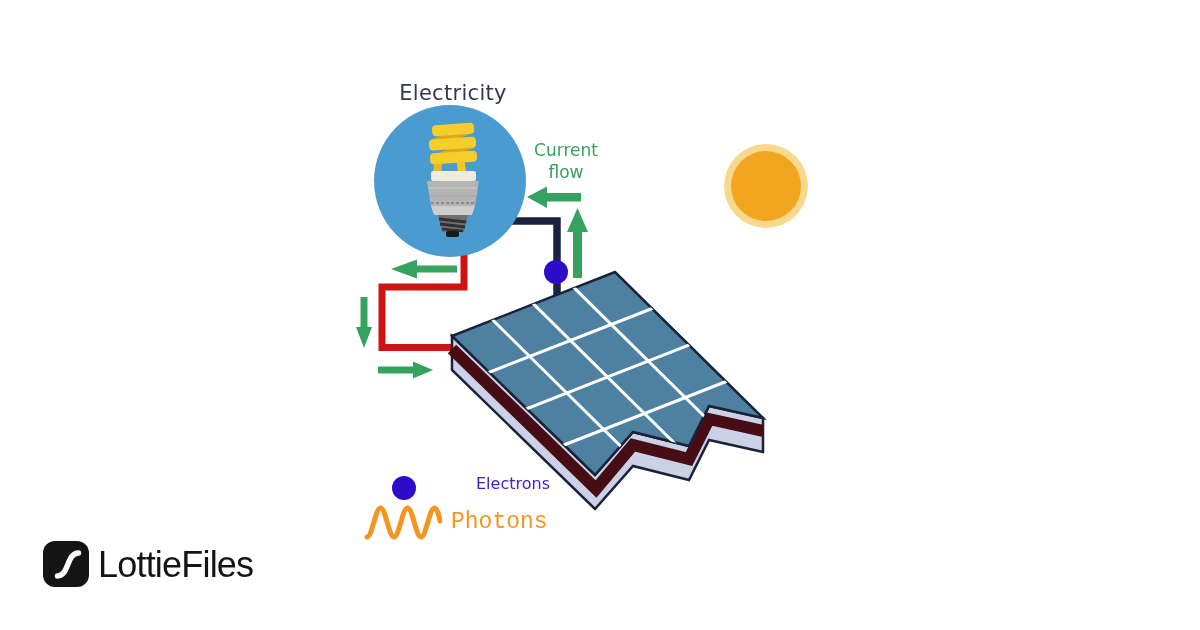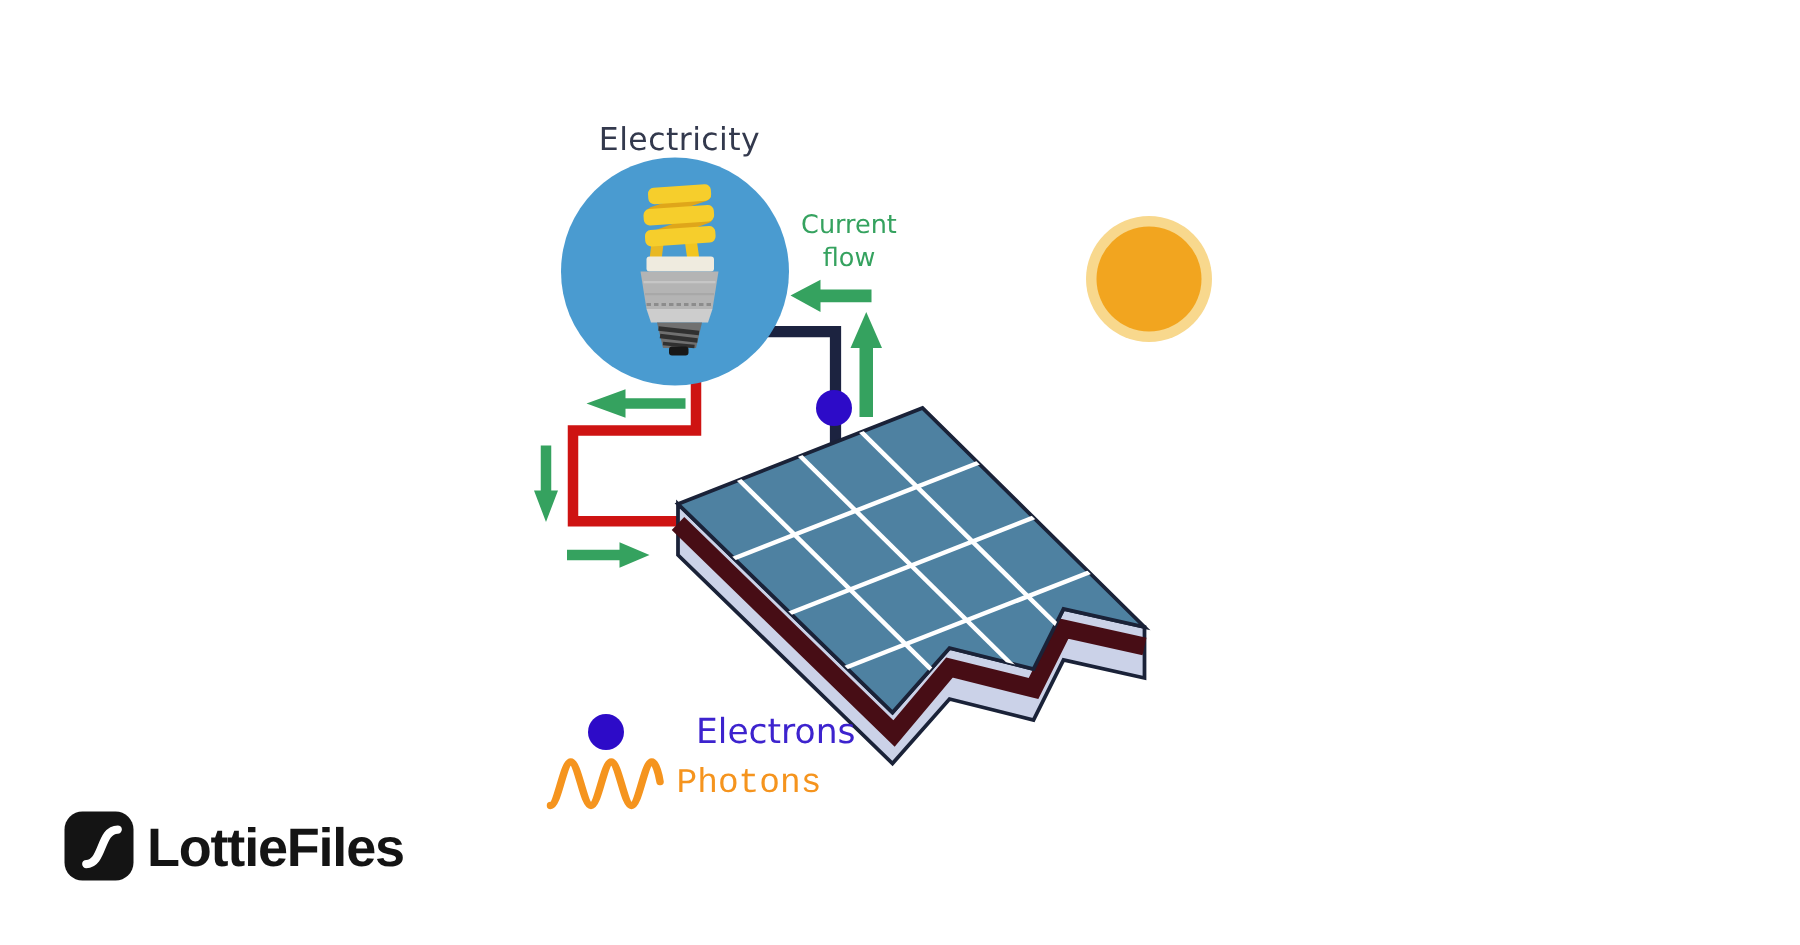--- a/index.html
+++ b/index.html
@@ -12,28 +12,28 @@
   .label{position:absolute;line-height:1.15;}
   .electricity-label{
     left:383px;top:81px;width:140px;text-align:center;
     font-size:21px;font-weight:500;letter-spacing:.3px;color:var(--electricityText,#33394D);
   }
   .current-flow-label{
     left:521px;top:139px;width:90px;text-align:center;
     font-size:17px;font-weight:500;line-height:22px;color:var(--currentFlowText,#35A25F);
   }
   .electrons-label{
-    left:464px;top:475px;font-size:23px;font-weight:500;color:var(--electronsText,#3D23CE);
+    left:476px;top:475px;font-size:16px;font-weight:500;color:var(--electronsText,#3D23CE);
   }
   .photons-label{
     left:451px;top:509px;font-size:23px;font-weight:500;color:var(--photonsText,#F5941E);font-family:Liberation Mono, monospace;
   }
   .logo-text{
     left:98px;top:544px;font-family:"Liberation Sans",sans-serif;
-    font-size:36px;font-weight:700;letter-spacing:-0.8px;color:var(--logoText,#141414);
+    font-size:36px;font-weight:400;letter-spacing:-0.8px;color:var(--logoText,#141414);
   }
   
   .wire-red{stroke:var(--wireRed,#CE1312);stroke-width:7;fill:none;}
   .wire-navy{stroke:var(--wireNavy,#1C2340);stroke-width:7.5;fill:none;}
   .arrow{fill:var(--arrowGreen,#35A25F);}
   .panel-side{fill:var(--panelSide,#CBD2E8);stroke:var(--outline,#1A2238);stroke-width:2.5;stroke-linejoin:miter;}
   .panel-stripe{stroke:var(--panelStripe,#470D15);stroke-width:12;fill:none;}
   .panel-top{fill:var(--panelTop,#4E81A1);stroke:var(--outline,#1A2238);stroke-width:2.5;stroke-linejoin:miter;}
   .panel-grid{stroke:#ffffff;stroke-width:3;}
   .sun-glow{fill:var(--sunGlow,#F8D88D);}

